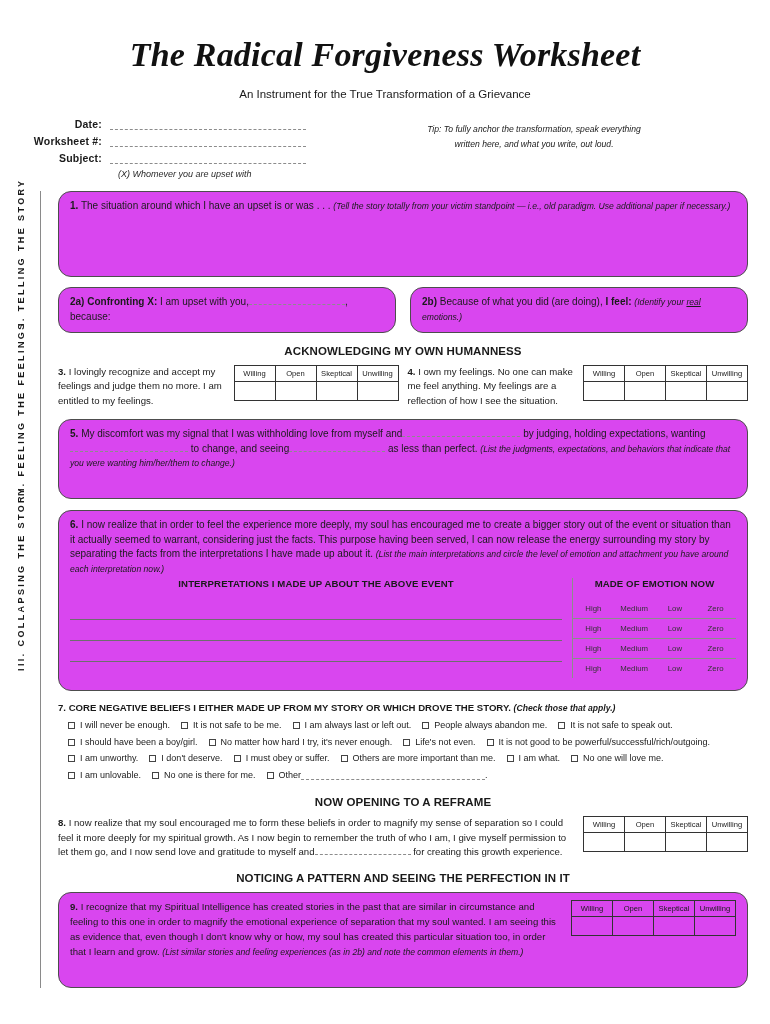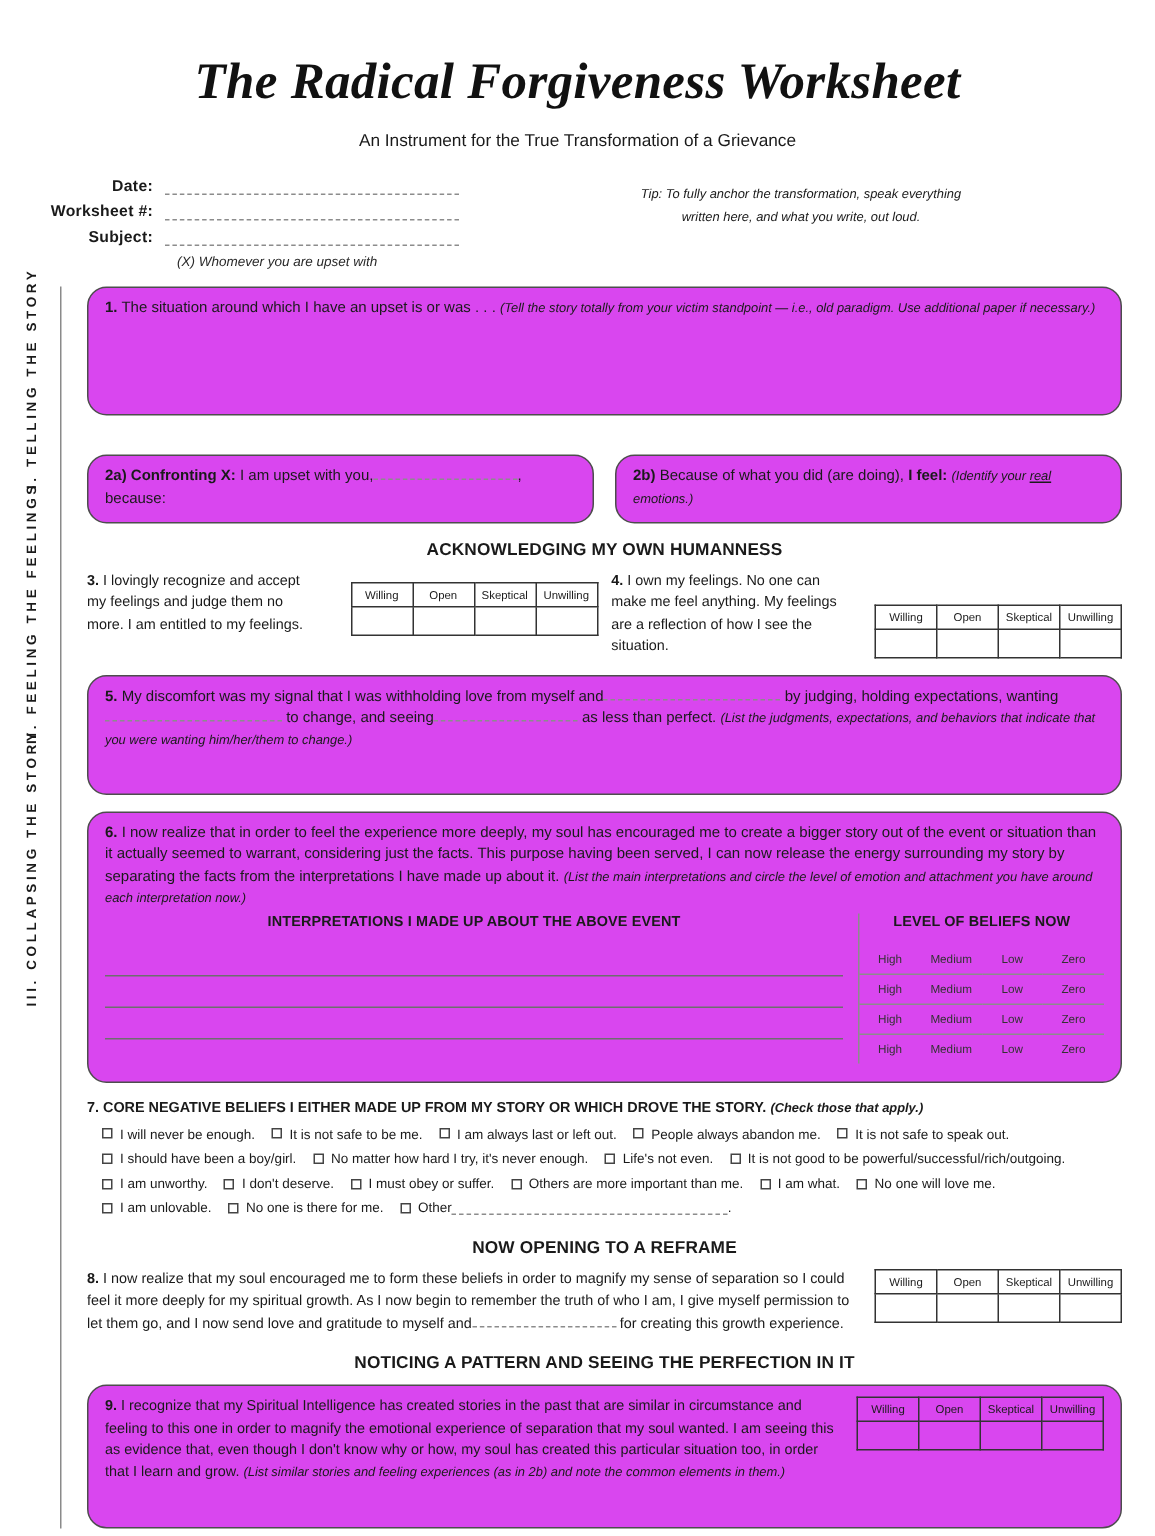--- a/index.html
+++ b/index.html
@@ -79,39 +79,39 @@
   }
   .num { font-weight: 700; }
   .q { font-size: 10px; line-height: 1.45; }
   .hint { font-style: italic; font-size: 8.6px; }
   .blank {
     display: inline-block; border-bottom: 1px dashed #8c8c8c;
     vertical-align: baseline;
   } .b-md { width: 96px; } .b-lg { width: 118px; }
 
   .row2 { display: flex; gap: 14px; margin-top: 10px; }
-  .row2 > .rbox { flex: 1; min-height: 46px; margin-top: 16px; }
+  .row2 > .rbox { flex: 1; min-height: 46px; }
 
   
   .shead {
     text-align: center; font-size: 11.5px; font-weight: 700;
     letter-spacing: .1px; margin: 12px 0 8px 0;
   }
 
   
   table.wosu { border-collapse: collapse; }
   table.wosu td {
     border: 1.2px solid #333;
     font-size: 7.6px; text-align: center;
     padding: 3px 0; width: 41px; color: #1a1a1a;
   }
   table.wosu tr.blankrow td { height: 19px; }
 
   .ackrow { display: flex; align-items: flex-start; gap: 9px; }
-  .ackcell { display: flex; align-items: flex-end; gap: 20px; flex: 1; }
+  .ackcell { display: flex; align-items: flex-start; gap: 5px; flex: 1; }
   .acktext { font-size: 9.6px; line-height: 1.5; flex: 1; }
 
   
   .sec6grid { display: flex; margin-top: 2px; }
   .interpcol { flex: 1; padding-right: 10px; }
   .colhead {
     text-align: center; font-size: 9.6px; font-weight: 700;
     margin-bottom: 10px; letter-spacing: .1px;
   }
   .writeline { border-bottom: 1.1px solid #6e6e6e; height: 21px; }
@@ -279,21 +279,21 @@
         </div>
 
         <div class="sec6grid">
           <div class="interpcol">
             <div class="colhead">INTERPRETATIONS I MADE UP ABOUT THE ABOVE EVENT</div>
             <div class="writeline"></div>
             <div class="writeline"></div>
             <div class="writeline"></div>
           </div>
           <div class="levelcol levelsep">
-            <div class="colhead">LEVEL OF BELIEFS NOW</div>
+            <div class="colhead">MADE OF EMOTION NOW</div>
             <table class="levels">
               <tbody>
                   <tr>
                 <td>High</td>
                 <td>Medium</td>
                 <td>Low</td>
                 <td>Zero</td>
               </tr>
               <tr>
                 <td>High</td>

